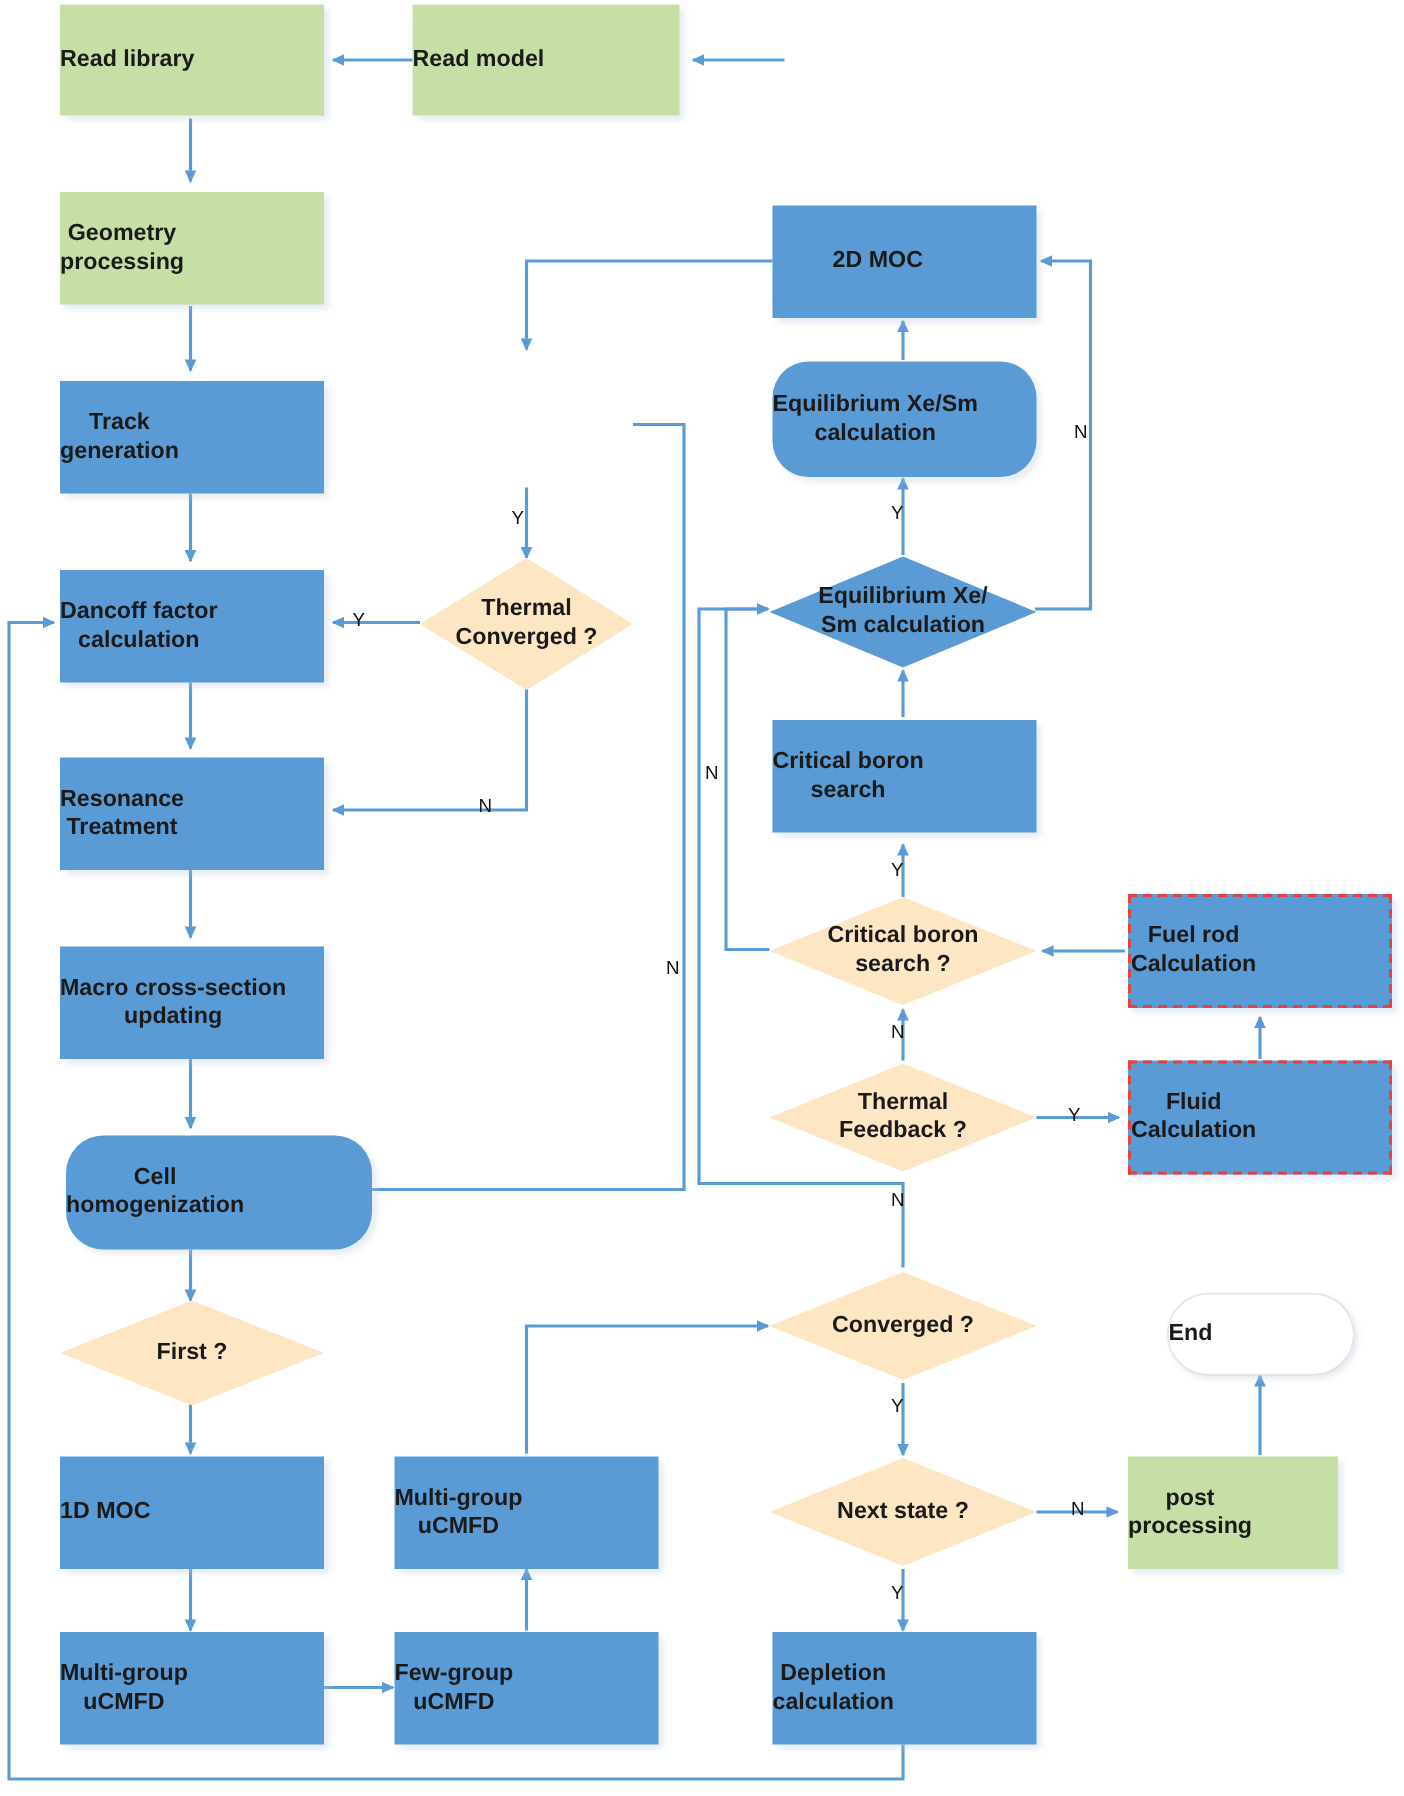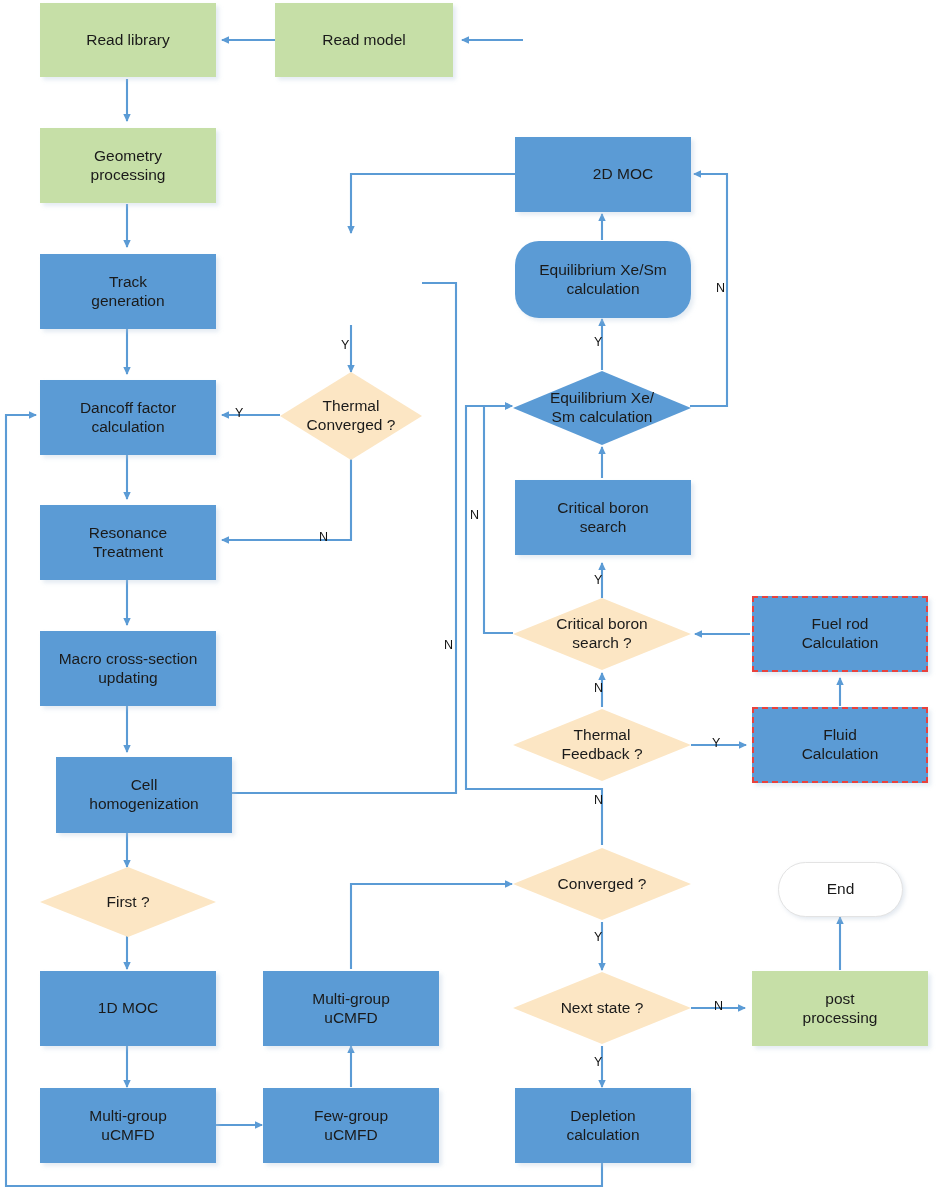--- a/index.html
+++ b/index.html
@@ -1,20 +1,20 @@
 <!DOCTYPE html>
 <html><head>
 <meta charset="utf-8">
 <style>
   html,body{margin:0;padding:0;background:#ffffff;}
   body{font-family:"Liberation Sans","DejaVu Sans",sans-serif;}
   #stage{position:relative;width:936px;height:1197px;background:#fff;overflow:hidden;}
   #svg-layer{position:absolute;left:0;top:0;width:936px;height:1197px;}
-  .node{position:absolute;box-sizing:border-box;display:flex;align-items:center;justify-content:center;
-        text-align:center;color:#1a1a1a;font-size:15.5px;line-height:1.2;white-space:pre-line;}
+  .node{position:absolute;box-sizing:border-box;display:flex;align-items:center;
+        text-align:center;color:#1a1a1a;font-size:15.5px;line-height:1.2;white-space:pre-line;font-weight:bold;}
   .proc{box-shadow:3px 3px 4px rgba(180,200,220,.35);}
   .proc.green{background:#c6dfa7;}
   .proc.blue{background:#5b9bd5;}
   .proc.dashed{background:#5b9bd5;border:2px dashed #e8413c;}
   .term{background:#ffffff;border:1px solid #e3e3e3;border-radius:999px;box-shadow:2px 2px 4px rgba(190,205,220,.45);}
   .dia{background:transparent;}
   .dia .dshape{position:absolute;left:0;top:0;width:100%;height:100%;}
   .dia .dlabel{position:relative;z-index:2;width:100%;text-align:center;white-space:pre-line;}
   .edge-label{position:absolute;font-size:12.5px;color:#111;}
 </style>
@@ -131,21 +131,21 @@
   <div class="node proc blue" style="left:40px;top:505px;width:176px;height:75px;">
     <span>Resonance
 Treatment</span>
   </div>
 
   <div class="node proc blue" style="left:40px;top:631px;width:176px;height:75px;">
     <span>Macro cross-section
 updating</span>
   </div>
 
-  <div class="node proc blue" style="left:56px;top:757px;width:176px;height:76px;">
+  <div class="node proc blue" style="left:44px;top:757px;width:204px;height:76px;border-radius:25px;">
     <span>Cell
 homogenization</span>
   </div>
 
   <div class="node dia" style="left:40px;top:867px;width:176px;height:70px;">
     <svg class="dshape" viewBox="0 0 176 70" preserveAspectRatio="none">
       <polygon points="88,0 176,35 88,70 0,35" fill="#fce6c4"></polygon>
     </svg>
     <span class="dlabel">First ?</span>
   </div>
@@ -238,21 +238,21 @@
       <polygon points="89,0 178,36 89,72 0,36" fill="#fce6c4"></polygon>
     </svg>
     <span class="dlabel">Next state ?</span>
   </div>
 
   <div class="node proc blue" style="left:515px;top:1088px;width:176px;height:75px;">
     <span>Depletion
 calculation</span>
   </div>
 
-  <div class="node proc green" style="left:752px;top:971px;width:176px;height:75px;">
+  <div class="node proc green" style="left:752px;top:971px;width:140px;height:75px;">
     <span>post
 processing</span>
   </div>
 
   <div class="node term" style="left:778px;top:862px;width:125px;height:55px;">
     <span>End</span>
   </div>
 
   <div class="edge-label" style="left:341px;top:338px;">Y</div>
   <div class="edge-label" style="left:444px;top:638px;">N</div>

